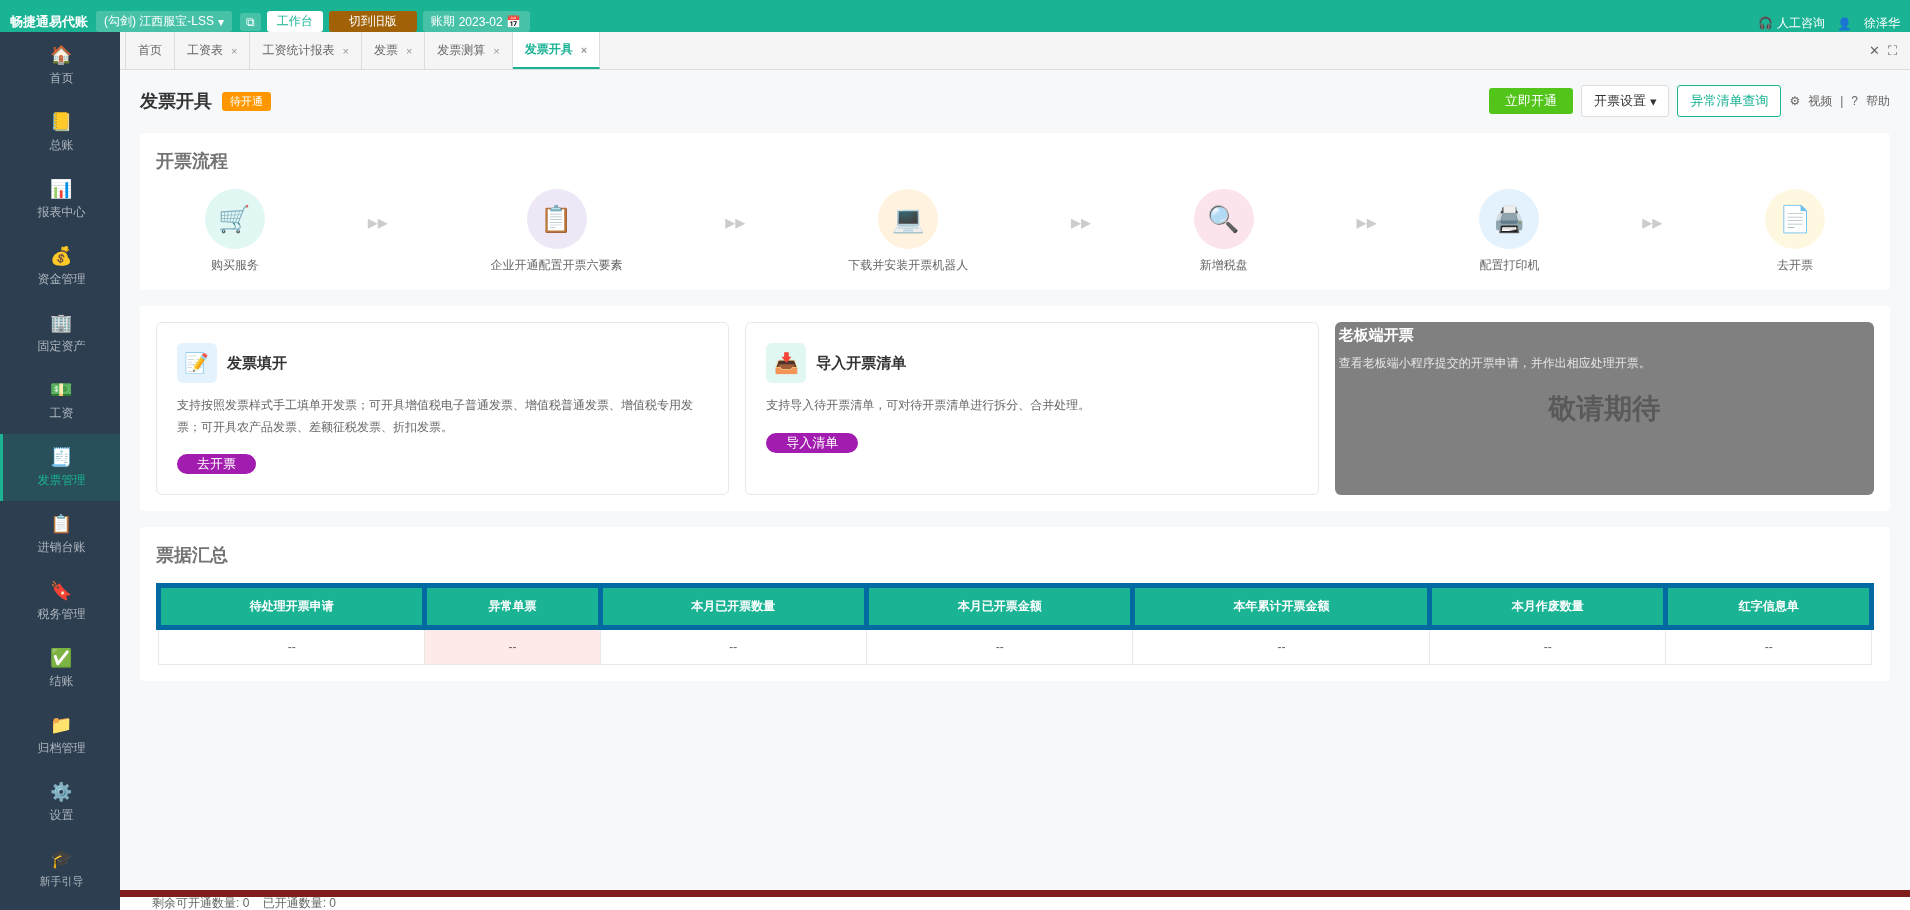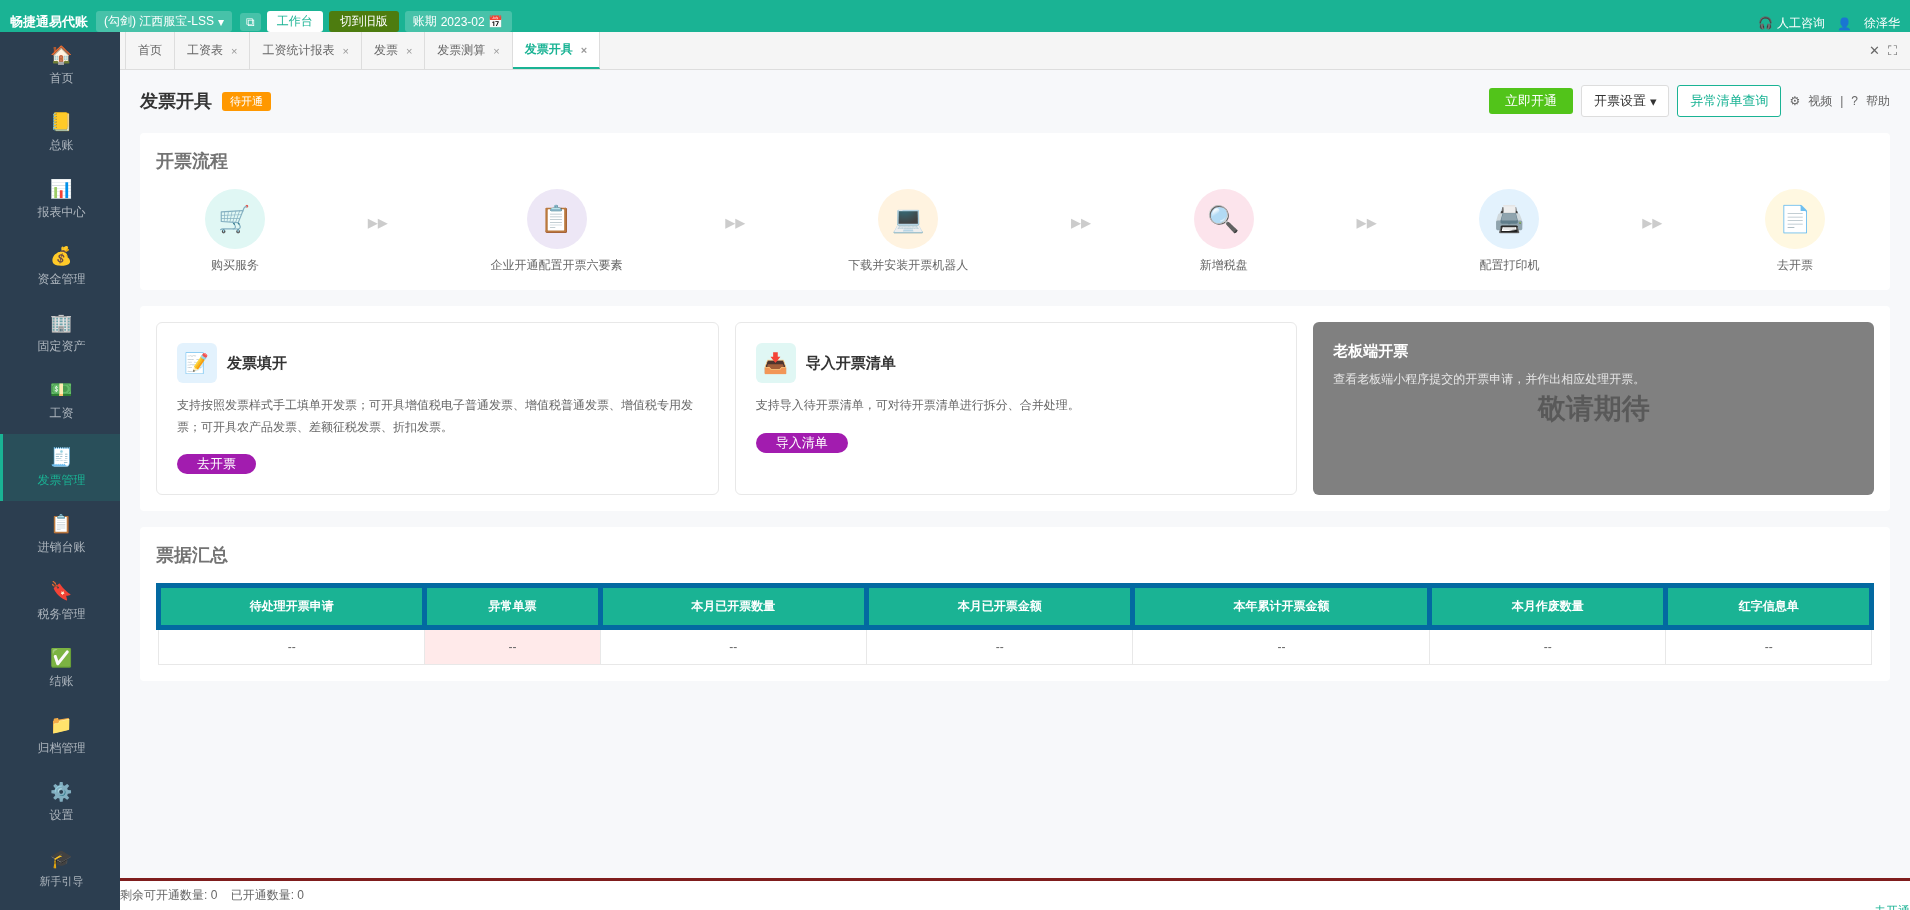--- a/index.html
+++ b/index.html
@@ -6,21 +6,21 @@
     body { font-family: 'Microsoft YaHei', Arial, sans-serif; font-size: 13px; background: #f0f2f5; color: #333; display: flex; flex-direction: column; height: 910px; overflow: hidden; }
 
     
     .top-bar { height: 32px; background: #1ab394; display: flex; align-items: flex-end; justify-content: space-between; padding: 0 10px; flex-shrink: 0; }
     .top-bar-left { display: flex; align-items: center; gap: 8px; }
     .top-bar-logo { color: white; font-size: 13px; font-weight: bold; }
     .top-bar-company { background: rgba(255,255,255,0.2); border-radius: 3px; color: white; font-size: 12px; padding: 2px 8px; display: flex; align-items: center; gap: 4px; cursor: pointer; }
     .top-bar-company span { color: white; }
     .top-bar-icons { display: flex; align-items: center; gap: 6px; }
     .workbench-btn { background: white; color: #1ab394; font-size: 12px; padding: 2px 10px; border-radius: 3px; cursor: pointer; }
-    .switch-btn { background: #4d7c0f; color: white; font-size: 12px; padding: 2px 11px; border-radius: 3px; cursor: pointer; }
+    .switch-btn { background: #a16207; color: white; font-size: 12px; padding: 2px 20px; border-radius: 3px; cursor: pointer; }
     .period-btn { background: rgba(255,255,255,0.2); color: white; font-size: 12px; padding: 2px 8px; border-radius: 3px; cursor: pointer; display: flex; align-items: center; gap: 4px; }
     .top-bar-right { display: flex; align-items: center; gap: 12px; color: white; font-size: 12px; }
     .top-bar-right span { cursor: pointer; }
 
     
     .main-layout { display: flex; flex: 1; overflow: hidden; }
 
     
     .sidebar { width: 120px; background: #2c3e50; display: flex; flex-direction: column; flex-shrink: 0; overflow-y: auto; }
     .sidebar-item { display: flex; flex-direction: column; align-items: center; padding: 12px 5px; cursor: pointer; color: #adb5bd; font-size: 12px; gap: 4px; border-left: 3px solid transparent; }
@@ -69,33 +69,33 @@
     
     .invoice-methods { display: flex; gap: 16px; }
     .method-card { flex: 1; border: 1px solid #e8e8e8; border-radius: 6px; padding: 20px; }
     .method-card-header { display: flex; align-items: center; gap: 10px; margin-bottom: 12px; }
     .method-icon { width: 40px; height: 40px; border-radius: 6px; display: flex; align-items: center; justify-content: center; font-size: 20px; }
     .method-icon-blue { background: #e3f2fd; }
     .method-icon-teal { background: #e0f7f4; }
     .method-title { font-size: 15px; font-weight: bold; color: #333; }
     .method-desc { font-size: 12px; color: #666; line-height: 1.8; margin-bottom: 16px; }
     .btn-green { background: #a21caf; color: white; border: none; padding: 1px 20px; border-radius: 11px; cursor: pointer; font-size: 13px; }
-    .old-terminal-card { flex: 1; background: #808080; border-radius: 6px; padding: 20px; color: white; display: flex; flex-direction: column; justify-content: space-between; min-height: 150px; position: relative; }
+    .old-terminal-card { flex: 1; background: #808080; border-radius: 6px; padding: 4px; color: white; display: flex; flex-direction: column; justify-content: space-between; min-height: 150px; position: relative; }
     .old-terminal-title { font-size: 15px; font-weight: bold; margin-bottom: 8px; }
     .old-terminal-desc { font-size: 12px; opacity: 0.8; line-height: 1.8; }
     .old-terminal-watermark { position: absolute; bottom: 50%; right: 50%; transform: translate(50%, 50%); font-size: 28px; font-weight: bold; color: rgba(0,0,0,0.3); }
 
     
     .summary-table { width: 100%; border-collapse: collapse; }
     .summary-table th { background: #1ab394; color: white; padding: 10px 8px; font-size: 12px; text-align: center; border: 5px solid #0369a1; }
     .summary-table td { padding: 10px 8px; font-size: 12px; text-align: center; border: 1px solid #e8e8e8; color: #666; }
     .summary-table td.highlight { background: #ffeaea; }
 
     
-    .bottom-bar { height: 32px; background: white; border-top: 3px solid #7f1d1d; display: flex; align-items: center; justify-content: space-between; padding: 0 0; flex-shrink: 0; font-size: 12px; color: #666; }
+    .bottom-bar { height: 20px; background: white; border-top: 7px solid #7f1d1d; display: flex; align-items: center; justify-content: space-between; padding: 0 32px; flex-shrink: 0; font-size: 12px; color: #666; }
     .bottom-bar-right { color: #1ab394; cursor: pointer; margin-top: 31px; }
   </style>
 </head>
 <body>
 
 <div class="top-bar">
   <div class="top-bar-left">
     <span class="top-bar-logo">畅捷通易代账</span>
     <div class="top-bar-company">
       <span>(勾剑) 江西服宝-LSS</span>

